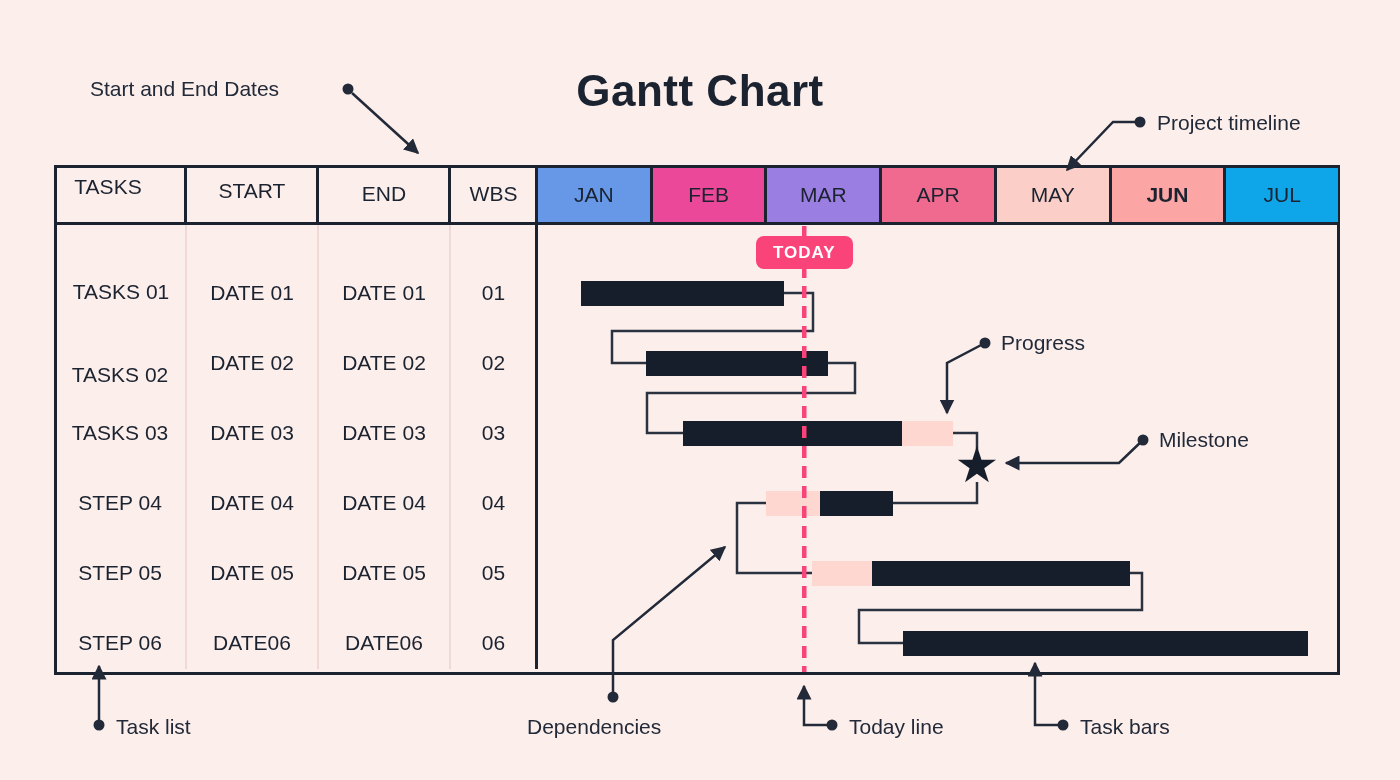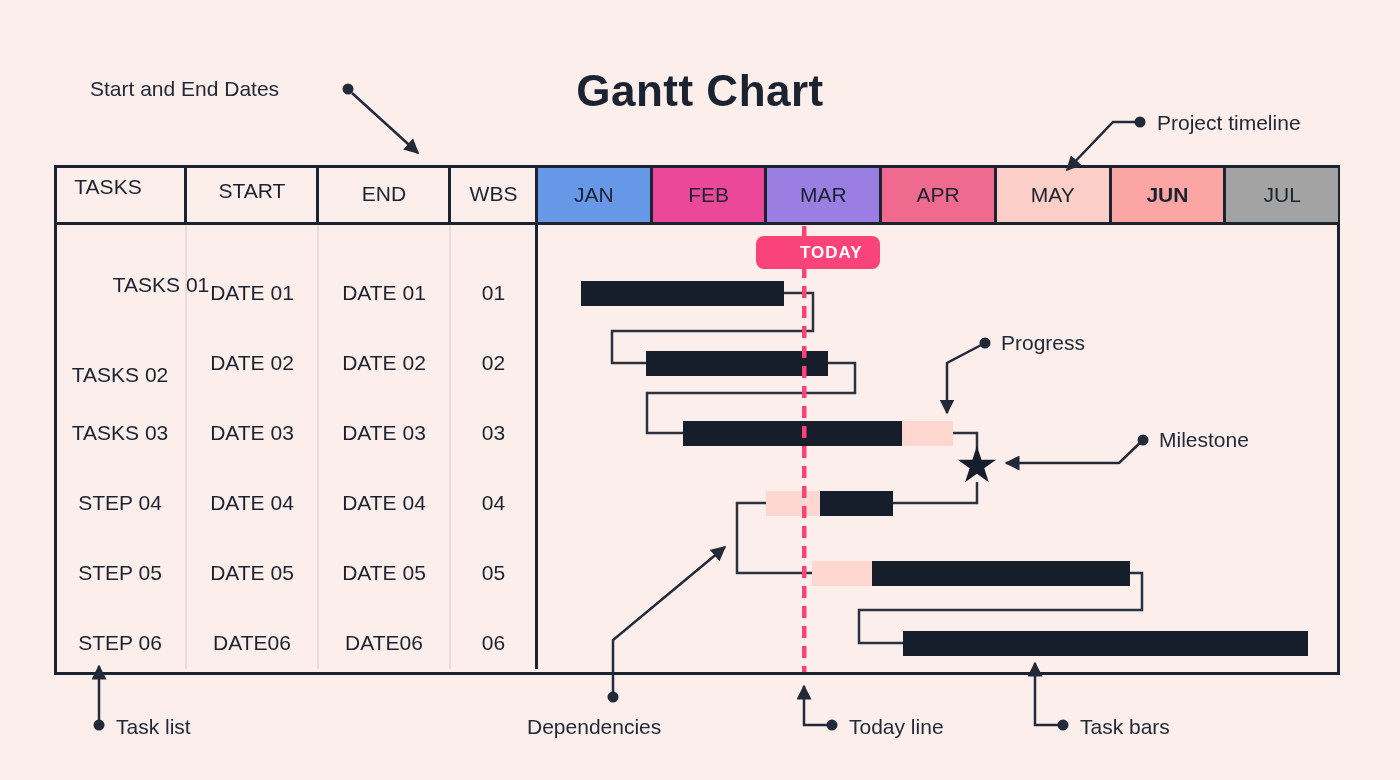--- a/index.html
+++ b/index.html
@@ -18,21 +18,21 @@
   .months{position:absolute;left:538px;top:168px;width:800px;height:54px;display:flex;}
   .mcell{flex:1;display:flex;align-items:center;justify-content:center;
          font-size:21px;color:#1b2230;border-left:3px solid #1b2230;}
   .mcell:first-child{border-left:none;}
   .bar{position:absolute;height:25px;overflow:hidden;}
   .seg{position:absolute;top:0;bottom:0;}
   .star{position:absolute;width:48px;height:48px;font-size:50px;line-height:48px;
         text-align:center;color:#161d2b;}
   .badge{position:absolute;top:236px;width:97px;height:33px;border-radius:8px;
          background:#fa4379;color:#ffffff;font-size:17px;font-weight:bold;
-         letter-spacing:1px;display:flex;align-items:center;justify-content:center;padding-left:27px;}
+         letter-spacing:1px;display:flex;align-items:center;justify-content:center;}
   svg.overlay{position:absolute;left:0;top:0;}
 </style>
 </head>
 <body>
 
 <div class="stage">
 
   <div class="title">Gantt Chart</div>
 
   <div class="tframe"></div>
@@ -50,24 +50,24 @@
   <div class="cell" style="left:319px;top:166px;width:130px;height:56px;">END</div>
   <div class="cell" style="left:451px;top:166px;width:85px;height:56px;">WBS</div>
 
   <div class="months">
     <div class="mcell" style="background: rgb(103, 152, 232);">JAN</div>
     <div class="mcell" style="background: #ec4899;">FEB</div>
     <div class="mcell" style="background: rgb(155, 126, 226);">MAR</div>
     <div class="mcell" style="background: rgb(240, 105, 142);">APR</div>
     <div class="mcell" style="background: rgb(251, 207, 199);">MAY</div>
     <div class="mcell" style="background: #fca5a5; font-weight: bold;">JUN</div>
-    <div class="mcell" style="background: #a3a3a3;">JUL</div>
+    <div class="mcell" style="background: #0ea5e9;">JUL</div>
   </div>
 
-  <div class="cell" style="left:55px;top:271px;width:132px;height:28px;margin-left:40px;">TASKS 01</div>
+  <div class="cell" style="left:55px;top:278px;width:132px;height:28px;">TASKS 01</div>
   <div class="cell" style="left:187px;top:279px;width:130px;height:28px;">DATE 01</div>
   <div class="cell" style="left:319px;top:279px;width:130px;height:28px;">DATE 01</div>
   <div class="cell" style="left:451px;top:279px;width:85px;height:28px;">01</div>
 
   <div class="cell" style="left:55px;top:349px;width:130px;height:28px;margin-top:12px;">TASKS 02</div>
   <div class="cell" style="left:187px;top:349px;width:130px;height:28px;">DATE 02</div>
   <div class="cell" style="left:319px;top:349px;width:130px;height:28px;">DATE 02</div>
   <div class="cell" style="left:451px;top:349px;width:85px;height:28px;">02</div>
 
   <div class="cell" style="left:55px;top:419px;width:130px;height:28px;">TASKS 03</div>

